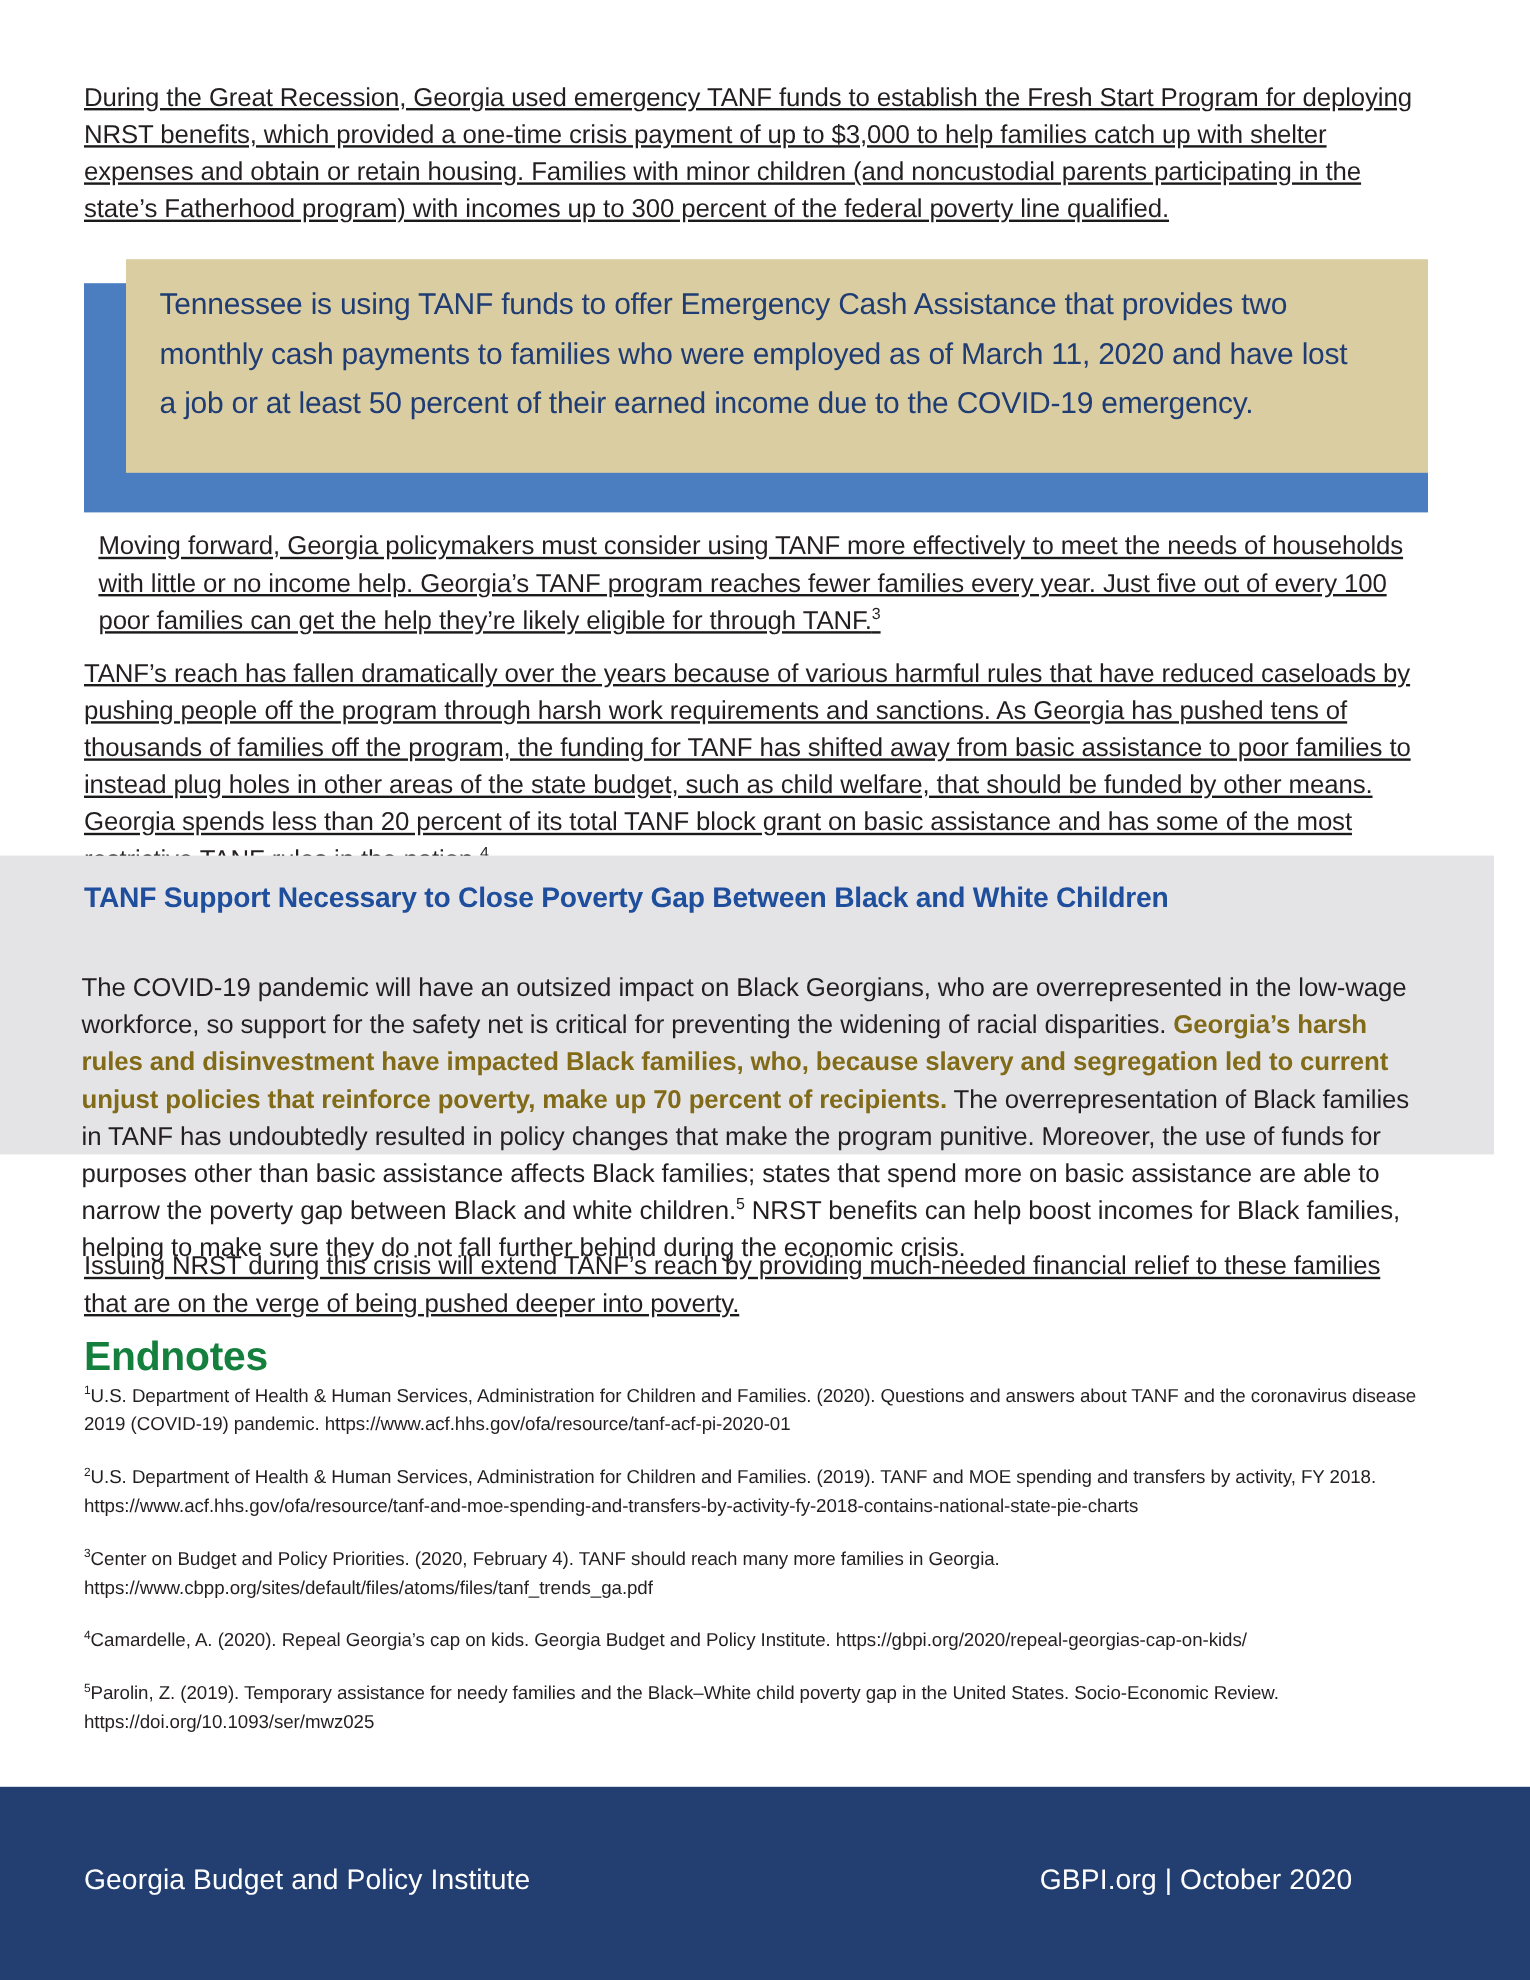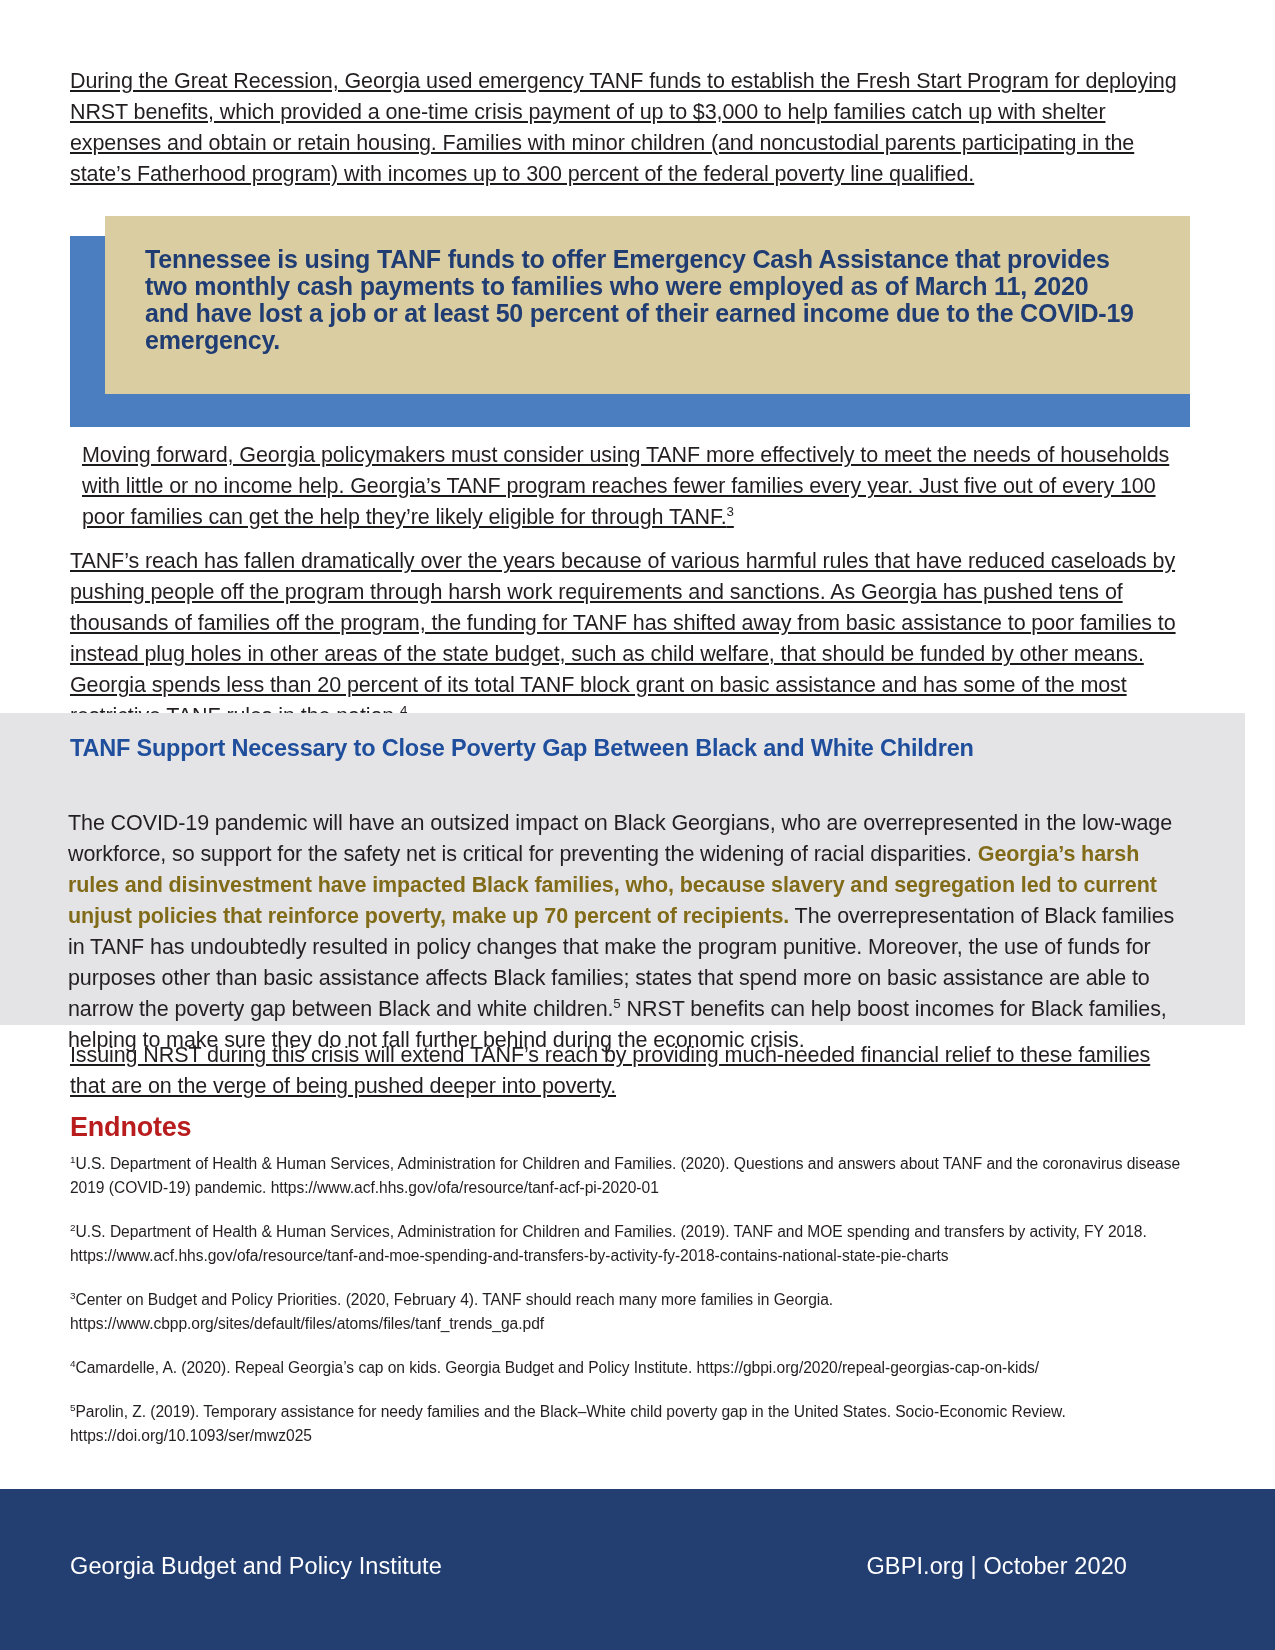--- a/index.html
+++ b/index.html
@@ -68,39 +68,39 @@
     top: 0px;
     width: 1085px;
     height: 178px;
     background: #dbcda2;
   }
   #callout-text {
     position: absolute;
     left: 63px;
     top: 18px;
     width: 990px;
-    margin: 12px;
+    margin: 0;
     font-size: 25px;
-    line-height: 27px;
-    font-weight: bold;
+    line-height: 41px;
+    font-weight: normal;
     color: #1f3c73;
     letter-spacing: -0.2px;
   }
 
   
   #par-moving { top: 440px; margin-left: 12px; }
   #par-tanf-reach { top: 546px; }
 
   
   #grey-section {
     position: absolute;
     left: 0px;
     top: 713px;
     width: 1245px;
-    height: 312px;
+    height: 249px;
     background: #e4e4e6;
   }
   #grey-heading {
     position: absolute;
     left: 70px;
     top: 22px;
     width: 1120px;
     margin: 0;
     font-size: 23.5px;
     font-weight: bold;
@@ -121,23 +121,23 @@
 
   
   #par-issuing { top: 1040px; }
 
   
   #endnotes-heading {
     position: absolute;
     left: 70px;
     top: 1112px;
     margin: 0;
-    font-size: 27px;
+    font-size: 34px;
     font-weight: bold;
-    color: #b91c1c;
+    color: #15803d;
     letter-spacing: -0.2px;
   }
   #endnotes-list {
     position: absolute;
     left: 70px;
     top: 1152px;
     width: 1120px;
   }
   .endnote {
     margin: 0 0 20px 0;

